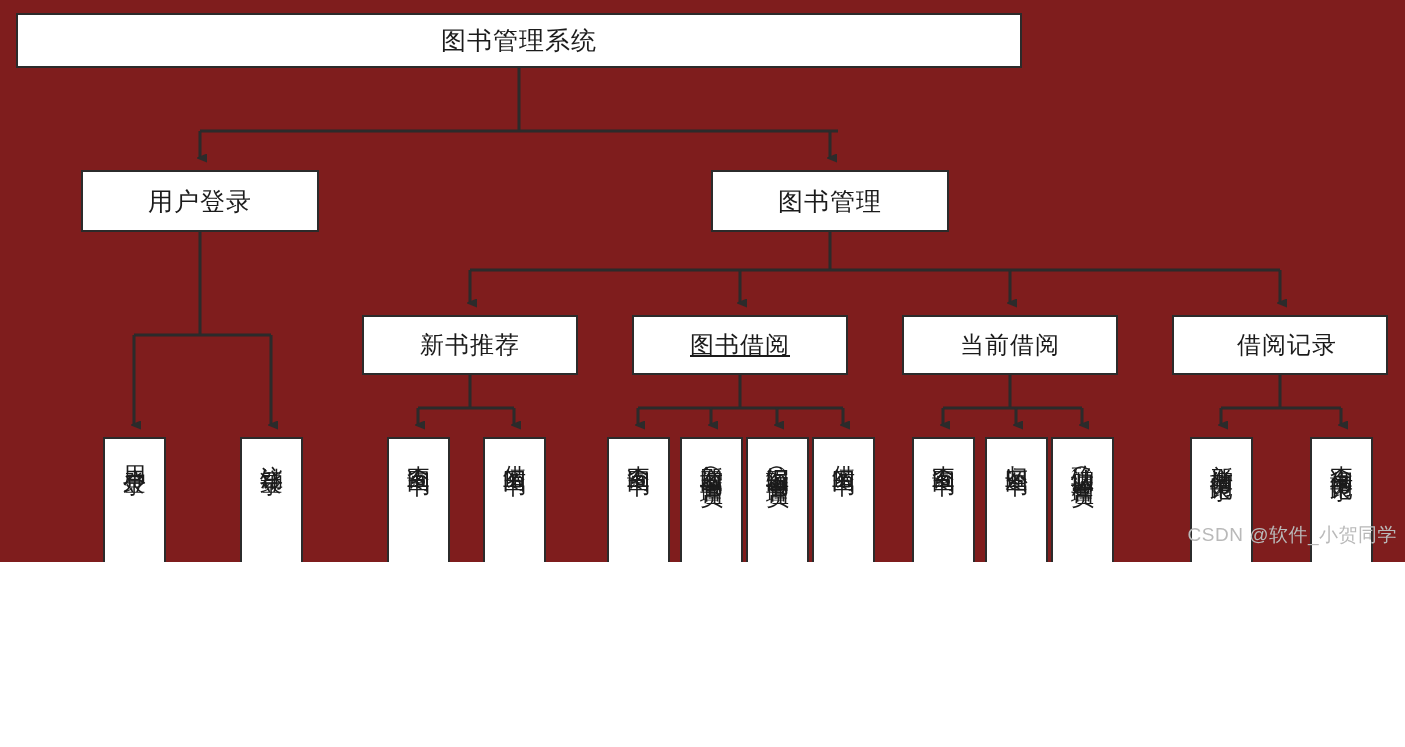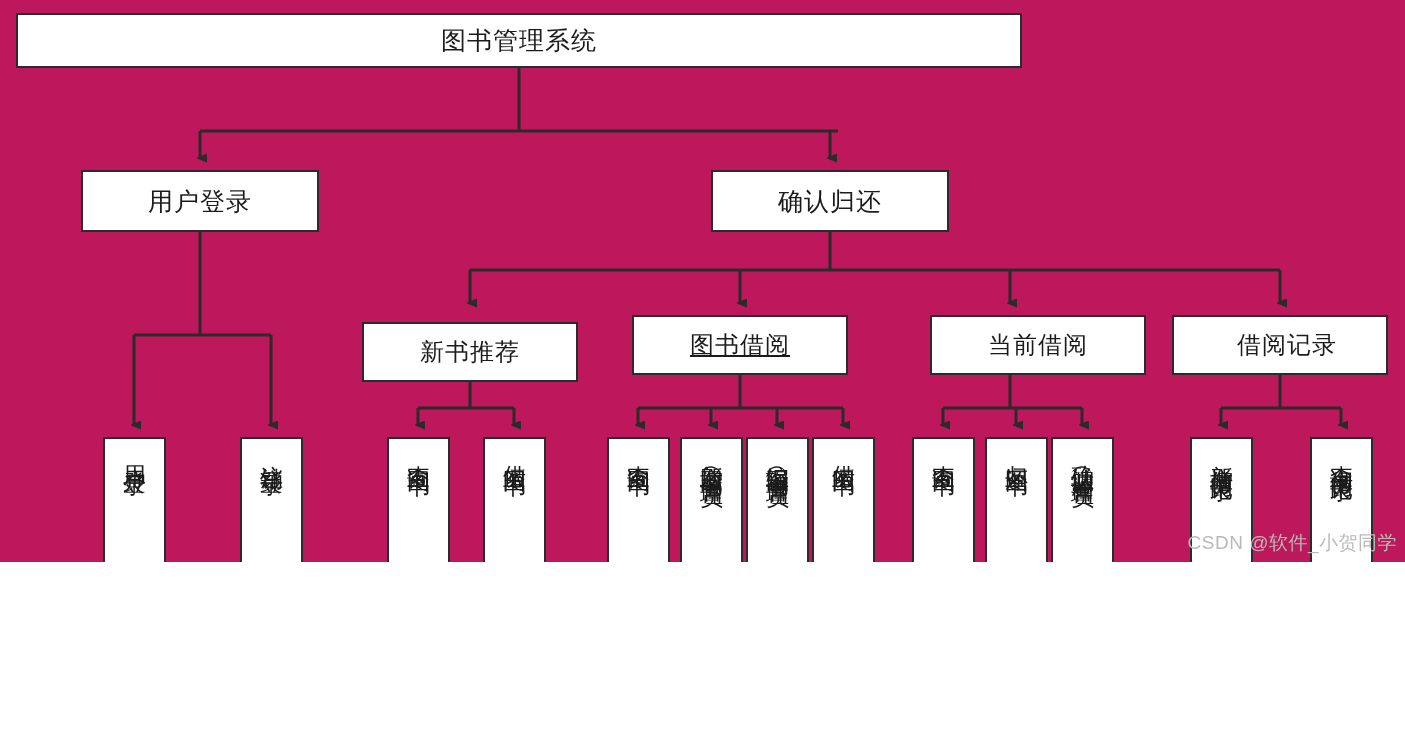--- a/index.html
+++ b/index.html
@@ -7,21 +7,21 @@
     padding: 0;
     background: #ffffff;
   }
   body {
     font-family: "Liberation Sans", "DejaVu Sans", sans-serif;
   }
   #canvas {
     position: relative;
     width: 1405px;
     height: 562px;
-    background: #be185d;
+    background: #7f1d1d;
     overflow: hidden;
   }
   #wires {
     position: absolute;
     left: 0;
     top: 0;
     width: 1405px;
     height: 747px;
     pointer-events: none;
   }
@@ -57,21 +57,21 @@
     line-height: 1;
     white-space: nowrap;
   }
   .htext {
     white-space: nowrap;
     letter-spacing: 1px;
   }
   #watermark {
     position: absolute;
     right: 8px;
-    bottom: 6px;
+    bottom: 14px;
     font-size: 19px;
     color: #b9b9b9;
     letter-spacing: 0.5px;
     white-space: nowrap;
   }
 </style>
 </head>
 <body>
 
 <div id="canvas">
@@ -127,30 +127,30 @@
   </svg>
 
   <div class="node root" id="node-root" style="left: 16px; top: 13px; width: 1006px; height: 55px;">
     <span class="htext">图书管理系统</span>
   </div>
 
   <div class="node lvl2" style="left: 81px; top: 170px; width: 238px; height: 62px;">
     <span class="htext">用户登录</span>
   </div>
   <div class="node lvl2" style="left: 711px; top: 170px; width: 238px; height: 62px;">
-    <span class="htext">确认归还</span>
+    <span class="htext">图书管理</span>
   </div>
 
-  <div class="node lvl3" style="left: 362px; top: 322px; width: 216px; height: 60px;">
+  <div class="node lvl3" style="left: 362px; top: 315px; width: 216px; height: 60px;">
     <span class="htext">新书推荐</span>
   </div>
   <div class="node lvl3" style="left: 632px; top: 315px; width: 216px; height: 60px; text-decoration: underline;">
     <span class="htext">图书借阅</span>
   </div>
-  <div class="node lvl3" style="left: 902px; top: 315px; width: 216px; height: 60px; margin-left: 28px;">
+  <div class="node lvl3" style="left: 902px; top: 315px; width: 216px; height: 60px;">
     <span class="htext">当前借阅</span>
   </div>
   <div class="node lvl3" style="left: 1172px; top: 315px; width: 216px; height: 60px; padding-left: 14px;">
     <span class="htext">借阅记录</span>
   </div>
 
   <div class="node leaf" style="left: 103px; top: 437px; width: 63px; height: 296px;">
     <span class="vtext">用户登录</span>
   </div>
   <div class="node leaf" style="left: 240px; top: 437px; width: 63px; height: 296px;">

